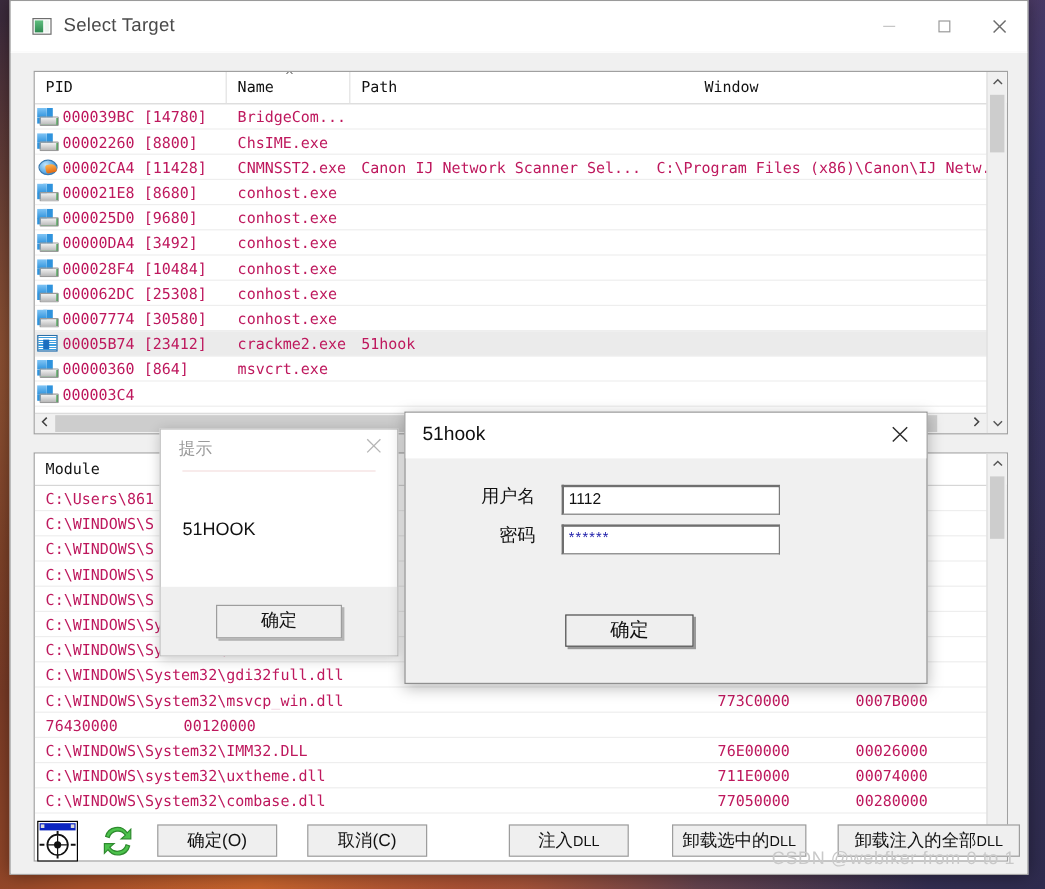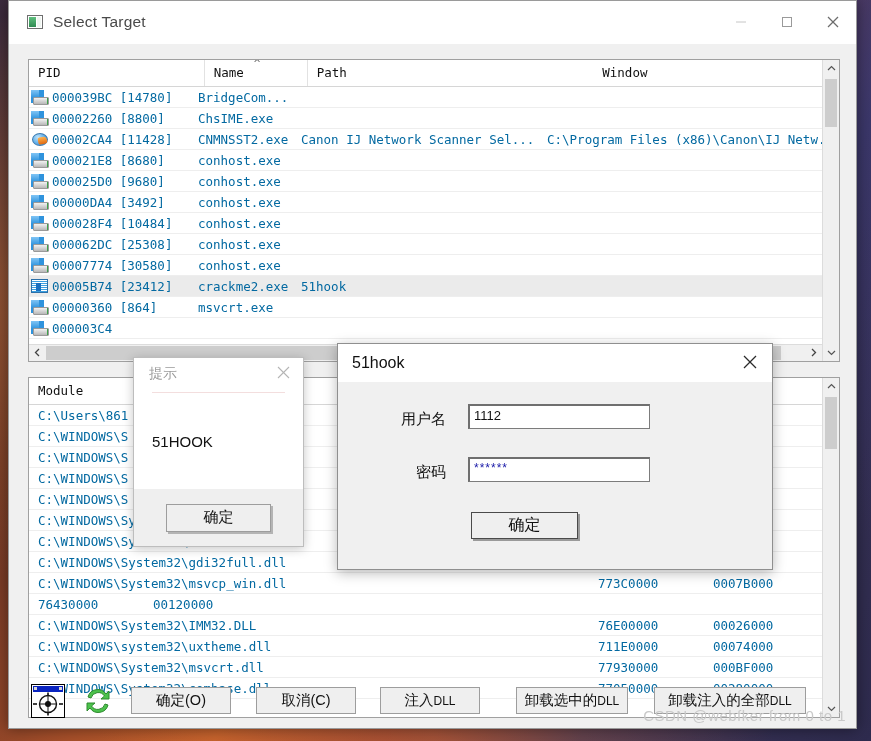--- a/index.html
+++ b/index.html
@@ -88,21 +88,21 @@
   }
   .sort-arrow{
     position:absolute; left:48%; top:-3px; font-size:11px; color:#6b6b6b;
   }
 
   .lv-body{ position:relative; }
   .lv-row{
     display:flex; height:21px; align-items:center;
     border-bottom:1px solid #eeeeee;
     font-family:"DejaVu Sans Mono","Liberation Mono",monospace;
-    font-size:12.5px; color:#0369a1; white-space:nowrap;
+    font-size:12.5px; color:#be185d; white-space:nowrap;
   }
   .lv-row.sel{ background:#ebebeb; }
   .lv-row .cell{ padding-left:9px; overflow:hidden; white-space:nowrap; }
   .lv-row .cell.pid{ padding-left:2px; display:flex; align-items:center; gap:4px; }
 
   
   .proc-ico{ width:17px; height:14px; flex:0 0 17px; position:relative; }
   .proc-ico.generic::before{
     content:""; position:absolute; left:0; top:0; width:8px; height:8px;
     background:
@@ -179,43 +179,43 @@
   #target-icon .tbar::after{ right:1px; }
   #refresh-icon{ display:flex; align-items:center; justify-content:center; font-size:23px; color:#3cab3c;}
 
   .btn{
     height:27px; background:#efefef; border:1px solid #9d9d9d;
     font-family:"Liberation Sans", sans-serif; font-size:14.5px; color:#111;
     display:flex; align-items:center; justify-content:center;
     padding:0 10px; white-space:nowrap;
   }
   #btn-ok{ width:100px; margin-right:25px; }
-  #btn-cancel{ width:100px; margin-right:24px; }
+  #btn-cancel{ width:100px; margin-right:68px; }
   #btn-inject{ width:100px; margin-right:36px; }
   #btn-unload-sel{ width:112px; margin-right:26px; }
   #btn-unload-all{ width:152px; }
   .btn .sm{ font-size:12px; }
 
   
   #hook-dialog{
     position:absolute; left:328px; top:299px; width:436px; height:227px;
     background:#f0f0f0; border:1px solid #8f8f8f;
     box-shadow:0 3px 12px rgba(0,0,0,.28);
   }
   #hook-dialog .dlg-title{
     height:38px; background:#fff; display:flex; align-items:center;
     padding-left:14px; font-size:16px; color:#101010;
     position:relative;
   }
   #hook-dialog .dlg-close{
     position:absolute; right:14px; top:10px; color:#333; font-size:17px; line-height:1;
   }
-  .field-row{ display:flex; align-items:flex-end; }
+  .field-row{ display:flex; align-items:flex-start; }
   #row-user{ margin-top:22px; }
-  #row-pass{ margin-top:28px; }
+  #row-pass{ margin-top:8px; }
   .field-label{
     width:130px; text-align:right; padding-right:22px;
     font-size:15px; color:#111;
   }
   .field-input{
     width:182px; height:25px; background:#fff;
     border:1px solid #7c7c7c;
     border-top:2px solid #6f6f6f; border-left:2px solid #6f6f6f;
     font-family:"Liberation Sans", sans-serif; font-size:13px; color:#111;
     padding:2px 0 4px 4px; overflow:hidden; white-space:nowrap;
@@ -224,21 +224,21 @@
   #hook-ok{
     position:absolute; left:133px; top:168px; width:107px; height:27px;
     background:#efefef; border:1px solid #4a4a4a;
     box-shadow: 2px 2px 0 0 #9a9a9a;
     display:flex; align-items:center; justify-content:center;
     font-size:16px; color:#111;
   }
 
   
   #tip-dialog{
-    position:absolute; left:124px; top:313px; width:171px; height:190px;
+    position:absolute; left:124px; top:313px; width:199px; height:190px;
     background:#fff; border:1px solid #bdbdbd;
     box-shadow:0 2px 10px rgba(0,0,0,.22);
   }
   #tip-dialog .tip-title{
     height:32px; display:flex; align-items:center; padding-left:15px;
     font-size:14px; color:#9a9a9a; position:relative;
   }
   #tip-dialog .tip-close{ position:absolute; right:13px; top:7px; color:#b5b5b5; font-size:15px; }
   #tip-dialog .tip-sep{
     height:1px; background:#f3dede; margin:2px 18px 0 18px;
@@ -292,21 +292,21 @@
             <line x1="13" y1="3" x2="3" y2="13" stroke="#6d6d6d" stroke-width="1.2"></line>
           </svg>
       </div>
     </div>
   </div>
 
   <div id="content">
 
     <div class="listview" id="process-list">
       <div class="lv-head">
-        <div class="col" style="width:176px">PID</div>
+        <div class="col" style="width:160px">PID</div>
         <div class="col" style="width:103px">
           <span class="sort-arrow">^</span>
           <span>Name</span>
         </div>
         <div class="col" style="width:286px;border-right:none">Path</div>
         <div class="col" style="width:246px">Window</div>
       </div>
       <div class="lv-body" id="process-rows">
           <div class="lv-row">
             <div class="cell pid" style="width: 160px;">
@@ -506,25 +506,20 @@
           </div>
           <div class="lv-row">
             <div class="cell" style="width: 560px;">C:\WINDOWS\System32\IMM32.DLL</div>
             <div class="cell" style="width: 115px; text-align: left;">76E00000</div>
             <div class="cell" style="width: 120px; text-align: left;">00026000</div>
           </div>
           <div class="lv-row">
             <div class="cell" style="width: 560px;">C:\WINDOWS\system32\uxtheme.dll</div>
             <div class="cell" style="width: 115px; text-align: left;">711E0000</div>
             <div class="cell" style="width: 120px; text-align: left;">00074000</div>
-          </div>
-          <div class="lv-row">
-            <div class="cell" style="width: 560px;">C:\WINDOWS\System32\msvcrt.dll</div>
-            <div class="cell" style="width: 115px; text-align: left;">77930000</div>
-            <div class="cell" style="width: 120px; text-align: left;">000BF000</div>
           </div>
           <div class="lv-row">
             <div class="cell" style="width: 560px;">C:\WINDOWS\System32\combase.dll</div>
             <div class="cell" style="width: 115px; text-align: left;">77050000</div>
             <div class="cell" style="width: 120px; text-align: left;">00280000</div>
           </div>
         </div>
 
       <div class="vscroll">
         <div class="arrow up">

